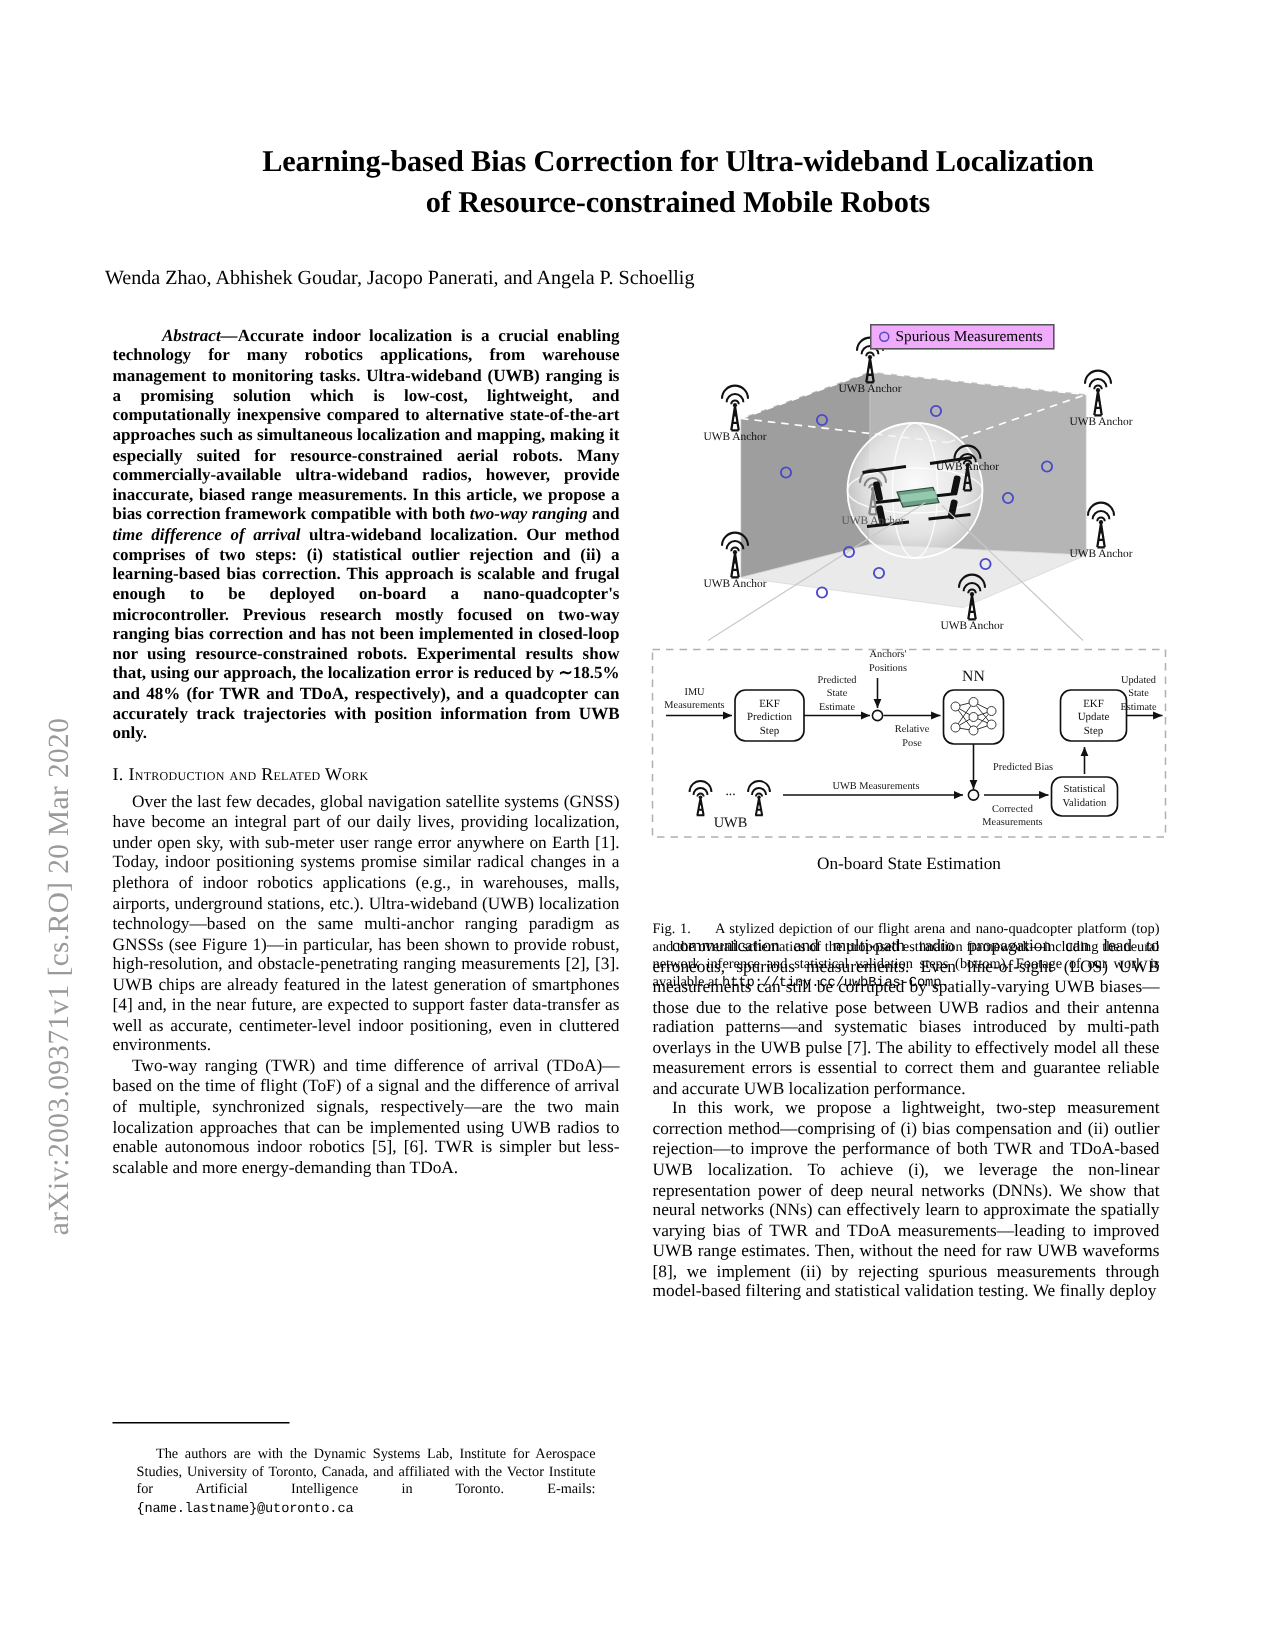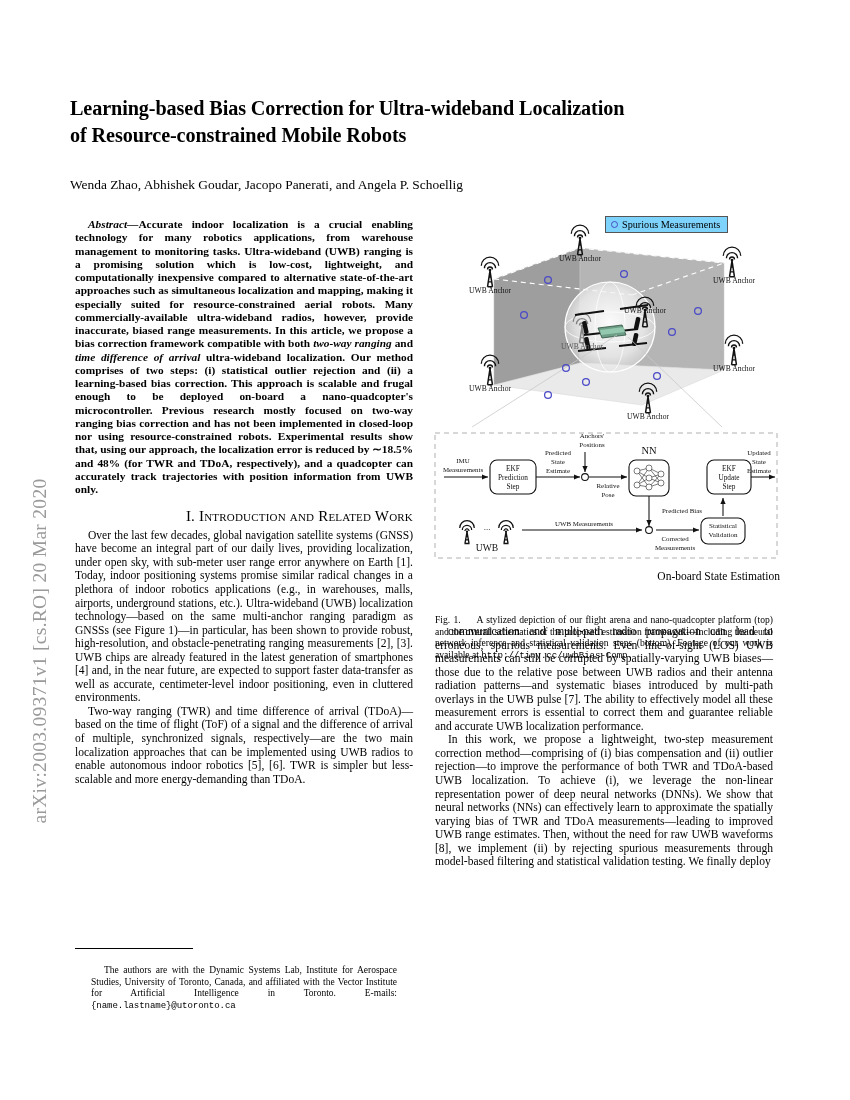--- a/index.html
+++ b/index.html
@@ -44,23 +44,24 @@
     position: absolute;
     left: 70px;
     top: 0;
     width: 780px;
     height: 1100px;
   }
 
   
   #title-block {
     position: absolute;
-    left: 0px;
+    left: 12px;
     top: 95px;
     width: 740px;
+    text-align: center;
   }
   #title-block .title-line {
     font-family: "Liberation Serif", serif;
     font-weight: bold;
     font-size: 20.2px;
     line-height: 27px;
     letter-spacing: -0.1px;
   }
   #authors {
     position: absolute;
@@ -92,26 +93,26 @@
 
   .abstract {
     font-weight: bold;
     text-indent: 13px;
     margin: 0;
     font-size: 11.35px;
     line-height: 13.25px;
     text-align: justify;
   }
   .abstract i { font-weight: bold; font-style: italic; }
-  .abs-head { font-style: italic; font-weight: bold; }
+  .abs-head { font-style: italic; font-weight: bold; margin-left: 20px; }
 
   .section-head {
-    text-align: right;
+    text-align: left;
     margin: 14px 0 5px 0;
-    font-size: 15px;
+    font-size: 12px;
     font-variant: small-caps;
     letter-spacing: 0.2px;
     text-indent: 0;
   }
 
   
   #footnote-wrap {
     position: absolute;
     left: 5px;
     top: 948px;
@@ -168,24 +169,24 @@
   #fig-caption .mono {
     font-family: "Liberation Mono", monospace;
     font-size: 9.2px;
     letter-spacing: -0.1px;
   }
   #fig-caption .capsep { display: inline-block; width: 16px; }
 
   
   #legend-box {
     position: absolute;
-    left: 173px;
+    left: 148px;
     top: 1px;
     border: 1px solid #555;
-    background: #7dd3fc;
+    background: #f0abfc;
     padding: 2px 7px 2px 5px;
     font-size: 10.2px;
     white-space: nowrap;
     display: flex;
     align-items: center;
     gap: 4px;
   }
   .spur-dot {
     display: inline-block;
     width: 5px; height: 5px;
@@ -195,21 +196,21 @@
   }
 
   svg { display: block; }
 
   
   #onboard-label {
     position: absolute;
     left: 0;
     top: 140px;
     width: 348px;
-    text-align: right;
+    text-align: center;
     font-size: 11.5px;
   }
 </style>
 </head>
 <body>
 
 <div id="arxiv-stamp">
   <div class="stamp-text">arXiv:2003.09371v1  [cs.RO]  20 Mar 2020</div>
 </div>
 

